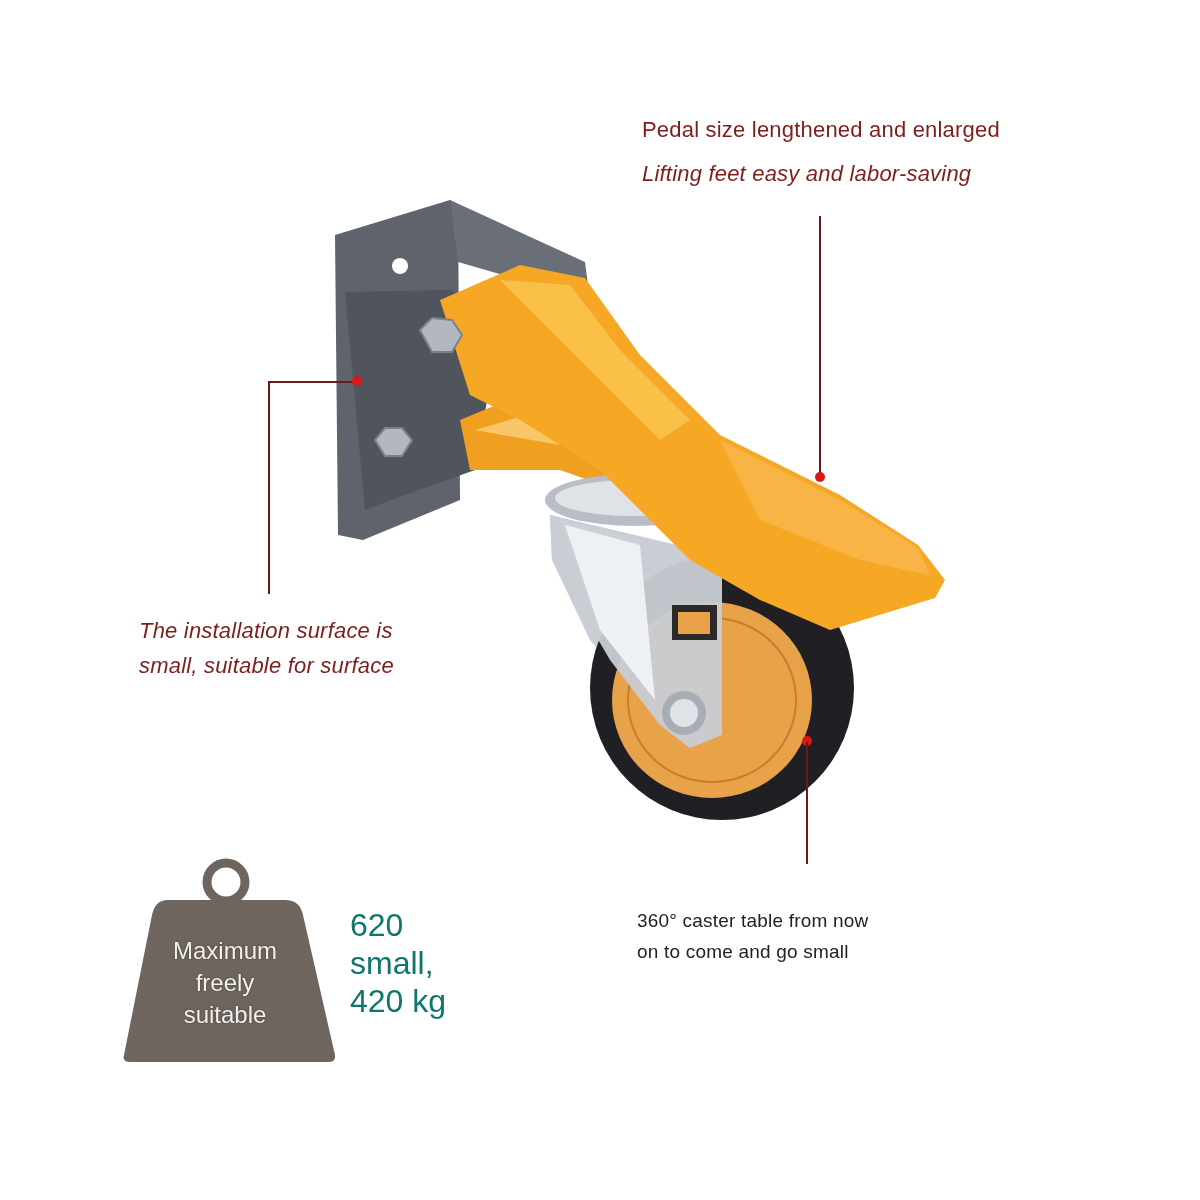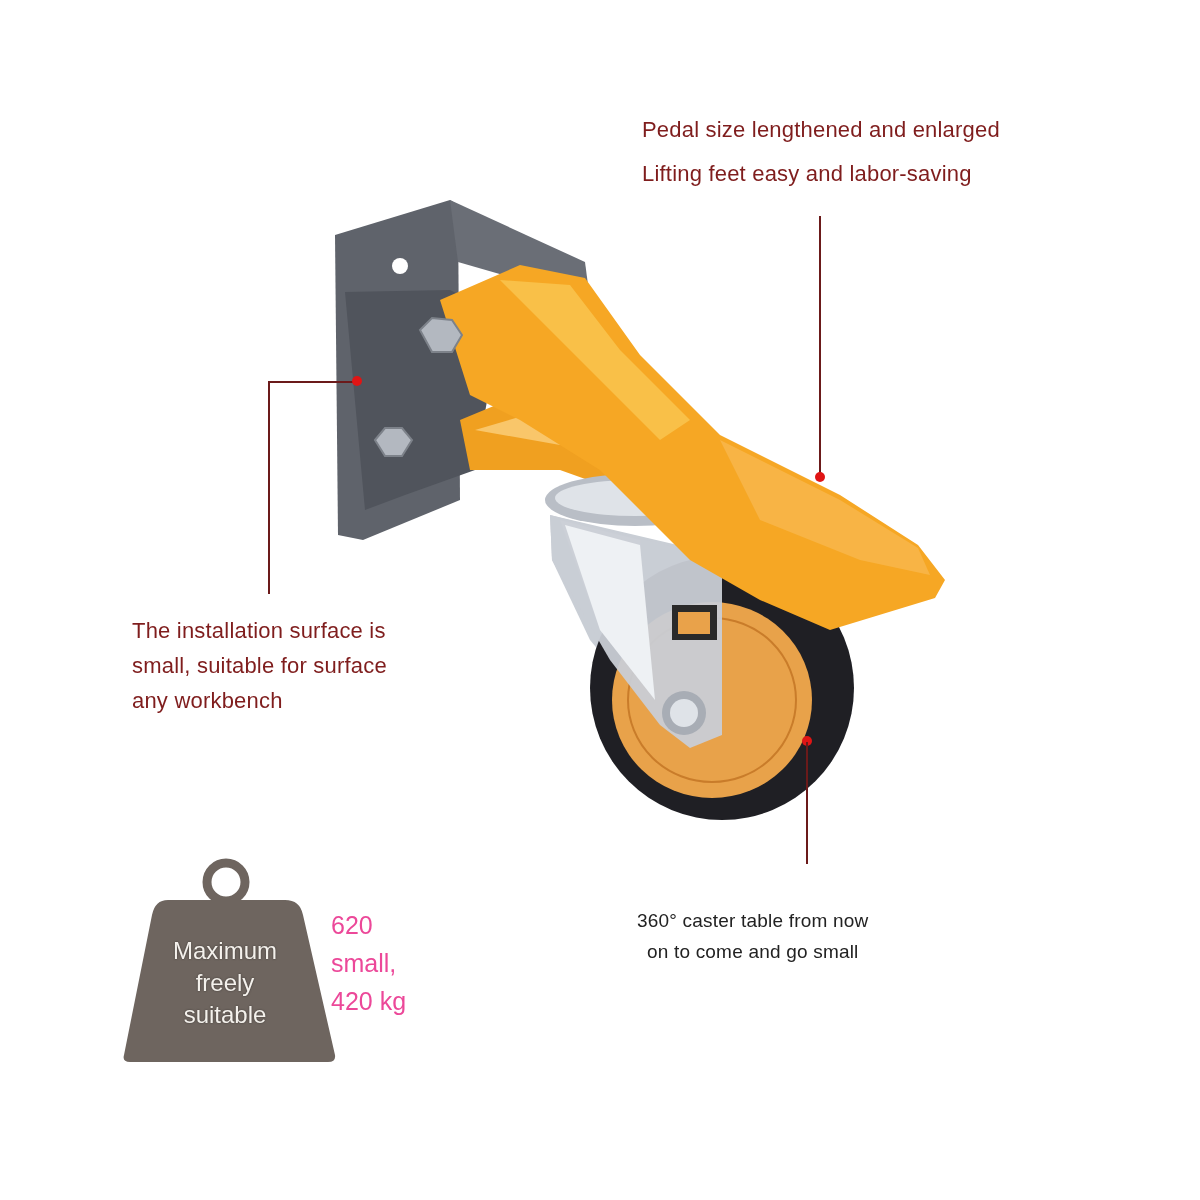--- a/index.html
+++ b/index.html
@@ -1,23 +1,23 @@
 <!DOCTYPE html>
 <html><head>
 <meta charset="utf-8">
 <style>
   html, body { margin:0; padding:0; background:#ffffff; }
   body { width:1200px; height:1200px; position:relative; overflow:hidden; font-family:"Liberation Sans", sans-serif; }
   .callout-text { position:absolute; color:#7f1d1d; font-size:22px; line-height:35px; letter-spacing:0.2px; }
-  .small-text { font-size:19px; line-height:31px; color:#222;text-align:center; }
+  .small-text { font-size:19px; line-height:31px; color:#222; }
   .leader { position:absolute; background:#6b1a1a; }
   .dot { position:absolute; width:10px; height:10px; border-radius:50%; background:#e01515; }
   .product { position:absolute; left:0; top:0; width:1200px; height:1200px; }
   .weight-text { position:absolute; left:160px; top:935px; width:130px; text-align:center; color:#f4f1ec; font-size:24px; line-height:32px; text-shadow:0 0 2px #3a3532; }
-  .capacity-value { position:absolute; left:331px; top:906px; color:#ec4899; font-size:25px; line-height:38px; }
+  .capacity-value { position:absolute; left:350px; top:906px; color:#0f766e; font-size:32px; line-height:38px; }
 </style>
 </head>
 <body>
 
 <svg class="product" viewBox="0 0 1200 1200" xmlns="http://www.w3.org/2000/svg">
 
   <g>
     <polygon points="335,235 450,200 458,205 460,500 363,540 338,535" fill="#5f636b"></polygon>
     <polygon points="450,200 585,262 590,300 458,262" fill="#6a6e76"></polygon>
     <circle cx="400" cy="266" r="8" fill="#ffffff"></circle>
@@ -60,32 +60,31 @@
   </g>
 
   <g>
     <polygon points="420,330 432,318 452,320 462,335 452,352 432,352" fill="#b3b8c0" stroke="#7d828a" stroke-width="2"></polygon>
     <polygon points="375,440 385,428 402,428 412,440 402,456 385,456" fill="#b3b8c0" stroke="#7d828a" stroke-width="2"></polygon>
   </g>
 </svg>
 
 <div class="callout-text" style="left:642px; top:112px;">
   <div>Pedal size lengthened and enlarged</div>
-  <div style="margin-top:9px;">Lifting feet easy and labor-saving</div>
+  <div style="margin-top:9px;font-style:italic;">Lifting feet easy and labor-saving</div>
 </div>
 <div class="leader" style="left:819px; top:216px; width:2px; height:258px;"></div>
 <div class="dot" style="left:815px; top:472px;"></div>
 
 <div class="leader" style="left:268px; top:381px; width:85px; height:2px;"></div>
 <div class="leader" style="left:268px; top:381px; width:2px; height:213px;"></div>
 <div class="dot" style="left:352px; top:376px;"></div>
-<div class="callout-text" style="left:132px; top:613px;">
+<div class="callout-text" style="left:139px; top:613px;font-style:italic;">
   <div>The installation surface is</div>
   <div>small, suitable for surface</div>
-  <div>any workbench</div>
 </div>
 
 <div class="dot" style="left:802px; top:736px;"></div>
 <div class="leader" style="left:806px; top:742px; width:2px; height:122px;"></div>
 <div class="callout-text small-text" style="left:637px; top:905px;">
   <div>360° caster table from now</div>
   <div>on to come and go small</div>
 </div>
 
 <svg style="position:absolute; left:0; top:0;" width="1200" height="1200">

